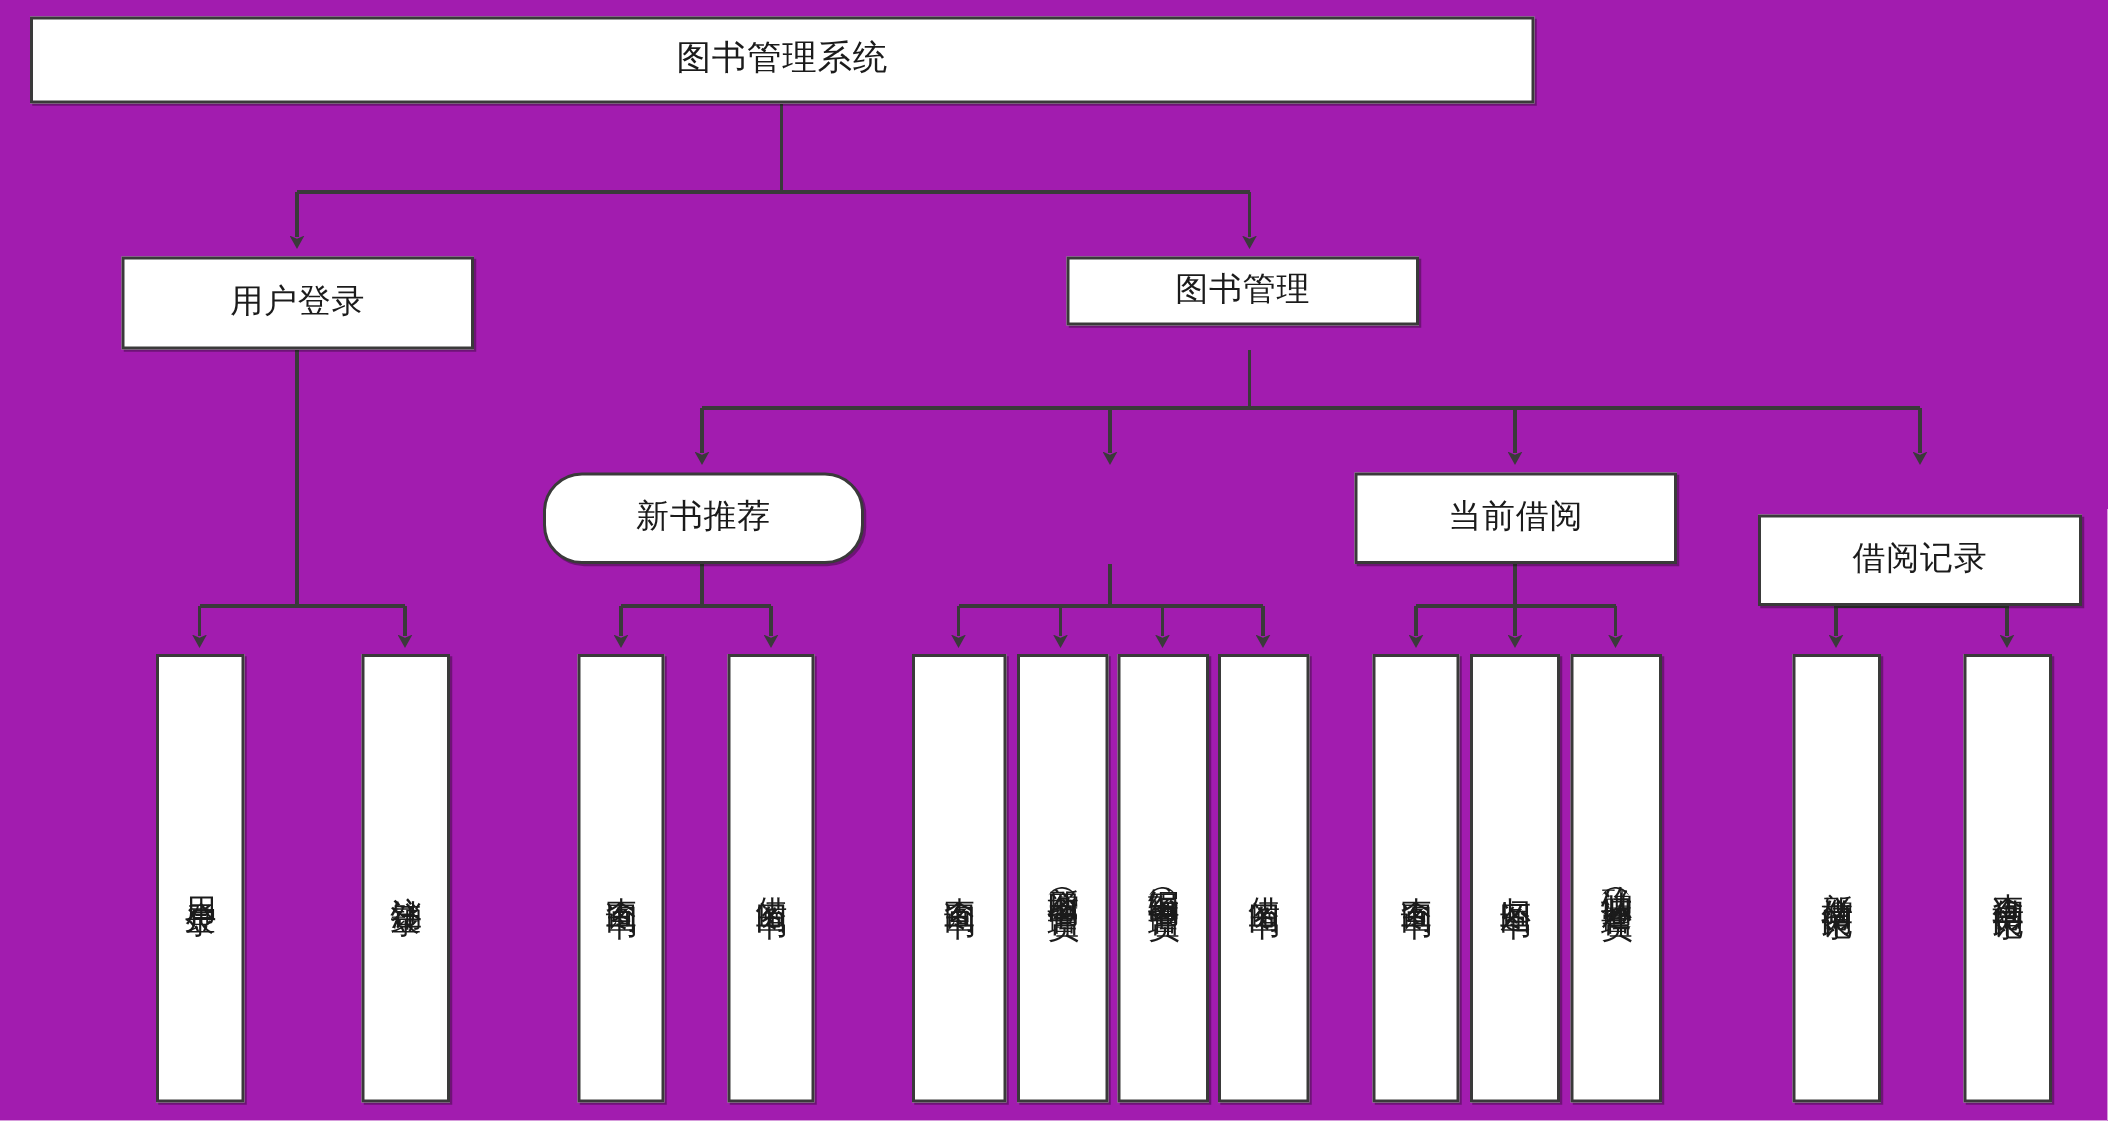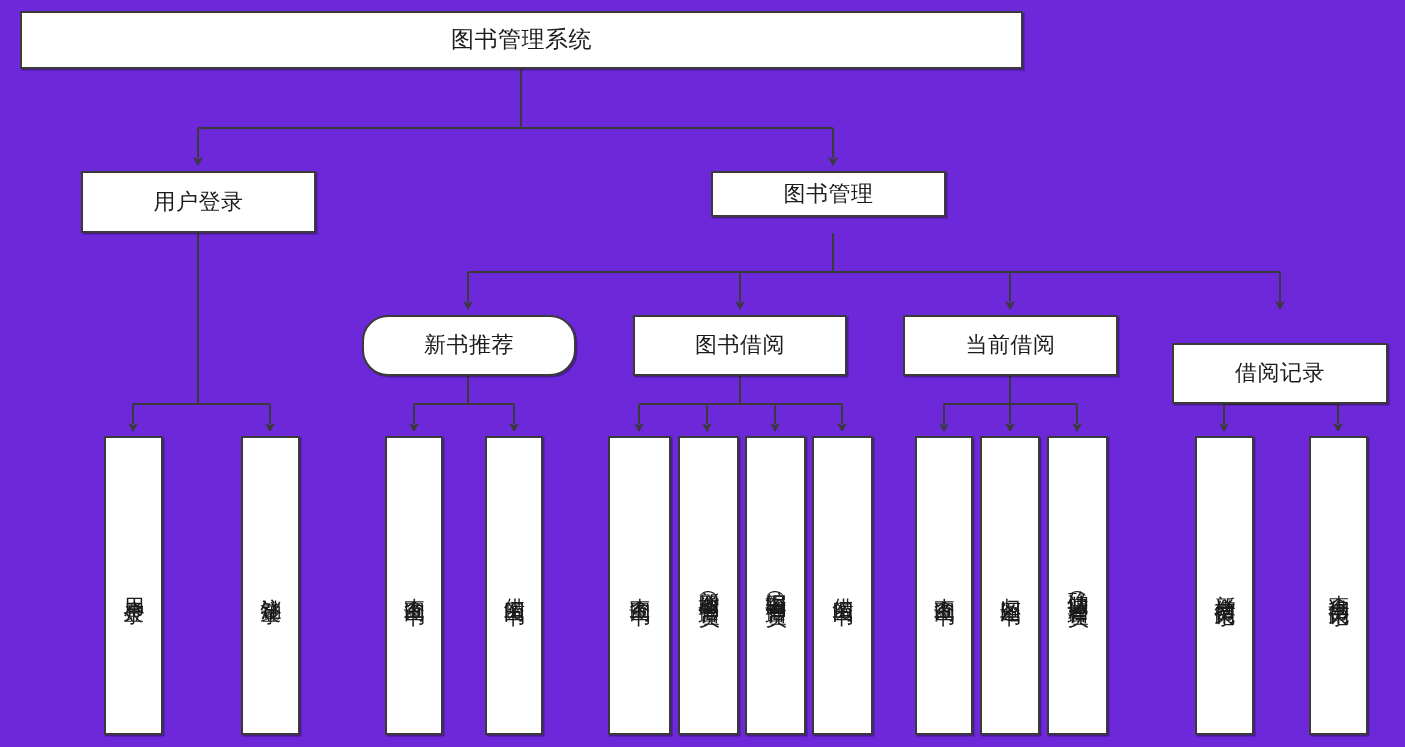--- a/index.html
+++ b/index.html
@@ -7,21 +7,21 @@
     padding: 0;
     background: #ffffff;
   }
   body {
     font-family: "DejaVu Sans", "Liberation Sans", sans-serif;
   }
   #diagram-root {
     position: relative;
     width: 1405px;
     height: 747px;
-    background: #6d28d9;
+    background: #a21caf;
     overflow: hidden;
   }
   #edge-layer {
     position: absolute;
     left: 0;
     top: 0;
     width: 1405px;
     height: 747px;
   }
   .node {
@@ -136,23 +136,20 @@
   <div class="node horizontal" style="left:81px; top:171px; width:235px; height:62px;">
     <span class="node-label">用户登录</span>
   </div>
   <div class="node horizontal" style="left:711px; top:171px; width:235px; height:46px;">
     <span class="node-label">图书管理</span>
   </div>
 
   <div class="node horizontal" style="left:362px; top:315px; width:214px; height:61px;border-radius:26px;">
     <span class="node-label">新书推荐</span>
   </div>
-  <div class="node horizontal" style="left:633px; top:315px; width:214px; height:61px;">
-    <span class="node-label">图书借阅</span>
-  </div>
   <div class="node horizontal" style="left:903px; top:315px; width:215px; height:61px;">
     <span class="node-label">当前借阅</span>
   </div>
   <div class="node horizontal" style="left:1172px; top:315px; width:216px; height:61px;margin-top:28px;">
     <span class="node-label">借阅记录</span>
   </div>
 
   <div class="node vertical" style="left:104px; top:436px; width:59px; height:299px;">
     <span class="node-label">用户登录</span>
   </div>

